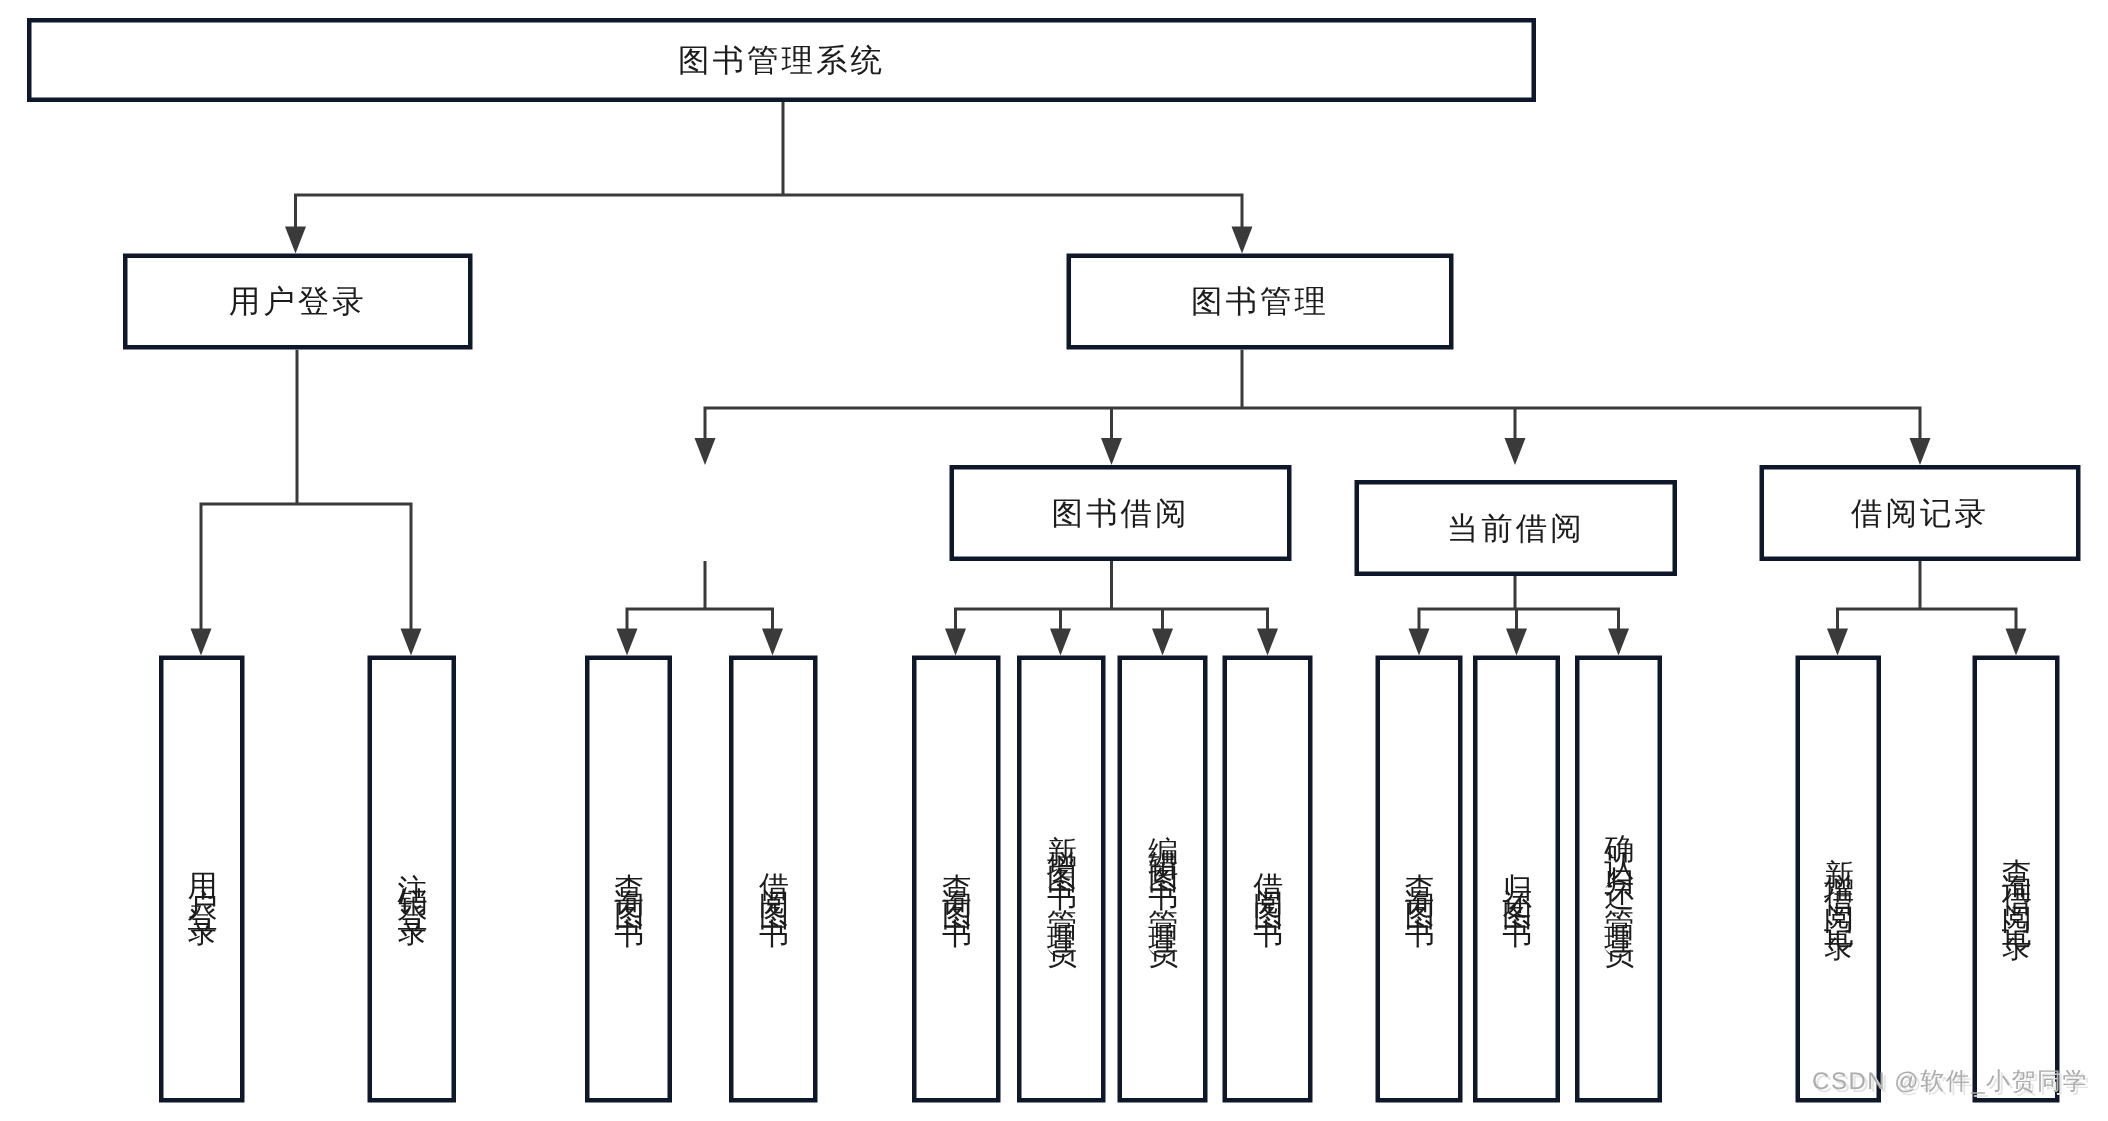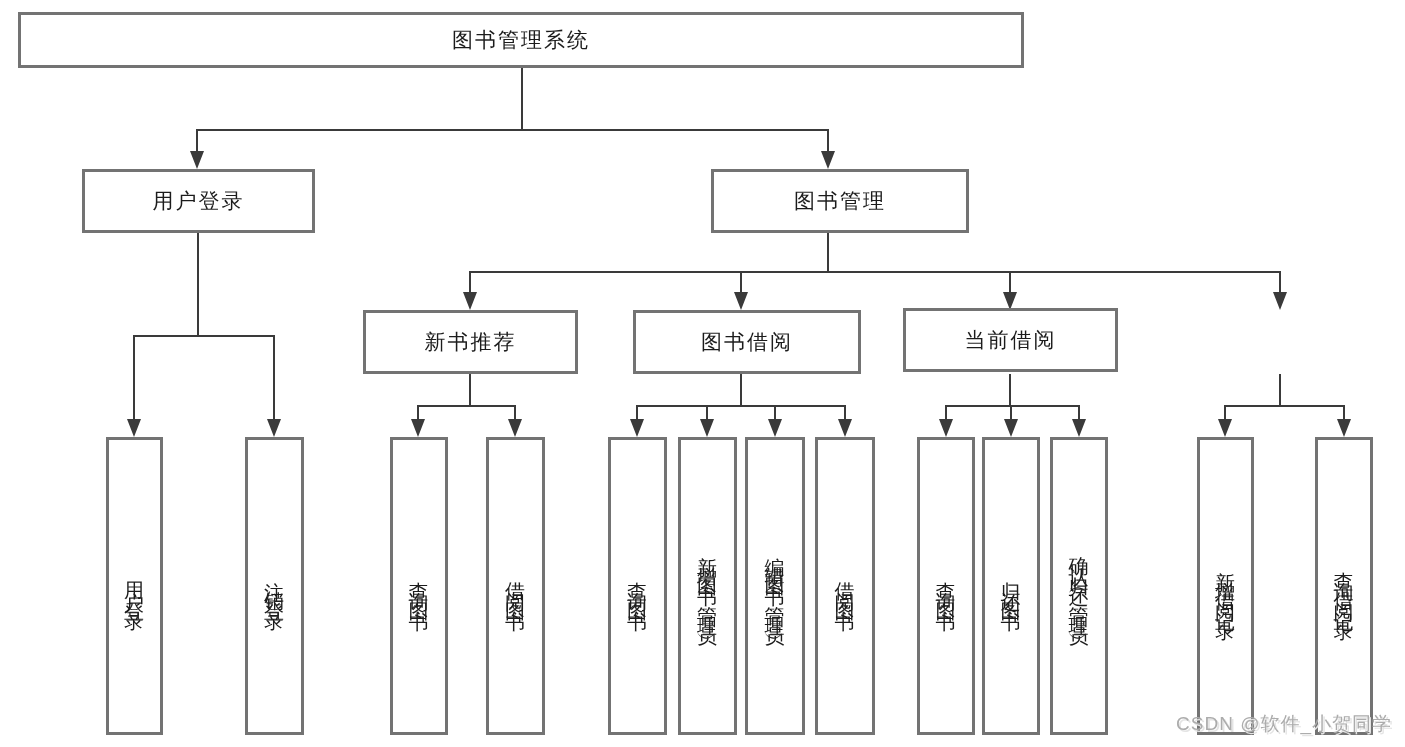--- a/index.html
+++ b/index.html
@@ -21,21 +21,21 @@
     position: absolute;
     left: 0;
     top: 0;
     width: 1405px;
     height: 747px;
     pointer-events: none;
   }
   .box {
     position: absolute;
     box-sizing: border-box;
-    border: 3px solid #737373;
+    border: 3px solid #0f172a;
     background: #ffffff;
     display: flex;
     align-items: center;
     justify-content: center;
     color: #1c1c1c;
   }
   .h {
     font-size: 21px;
     letter-spacing: 2px;
   }
@@ -45,21 +45,21 @@
     writing-mode: vertical-rl;
     text-orientation: mixed;
     font-size: 20px;
     letter-spacing: 10px;
     line-height: 1;
   }
   .watermark {
     position: absolute;
     top: 711px;
     right: 13px;
-    font-size: 19px;
+    font-size: 16px;
     letter-spacing: 1px;
     color: #acacac;
     text-shadow: 2px 2px 0 #e4e4e4;
     z-index: 5;
     white-space: nowrap;
   }
 </style>
 </head>
 <body>
 
@@ -80,23 +80,23 @@
              M630 419h14l-7 18z M700 419h14l-7 18z M768 419h14l-7 18z M838 419h14l-7 18z
              M939 419h14l-7 18z M1004 419h14l-7 18z M1072 419h14l-7 18z
              M1218 419h14l-7 18z M1337 419h14l-7 18z"></path>
   </svg>
 
   <div class="box h" style="left:18px;top:12px;width:1006px;height:56px">图书管理系统</div>
 
   <div class="box h" style="left:82px;top:169px;width:233px;height:64px">用户登录</div>
   <div class="box h" style="left:711px;top:169px;width:258px;height:64px">图书管理</div>
 
-  <div class="box h" style="left:363px;top:310px;width:215px;height:64px">新书推荐</div>
   <div class="box h" style="left:633px;top:310px;width:228px;height:64px">图书借阅</div>
-  <div class="box h" style="left:903px;top:308px;width:215px;height:64px">当前借阅</div>
+  <div class="box h" style="left:903px;top:320px;width:215px;height:64px">当前借阅</div>
+  <div class="box h" style="left:1173px;top:310px;width:214px;height:64px">借阅记录</div>
 
   <div class="box v" style="left:106px;width:57px">用户登录</div>
   <div class="box v" style="left:245px;width:59px">注销登录</div>
 
   <div class="box v" style="left:390px;width:58px">查询图书</div>
   <div class="box v" style="left:486px;width:59px">借阅图书</div>
 
   <div class="box v" style="left:608px;width:59px">查询图书</div>
   <div class="box v" style="left:678px;width:59px">新增图书（管理员）</div>
   <div class="box v" style="left:745px;width:60px">编辑图书（管理员）</div>

